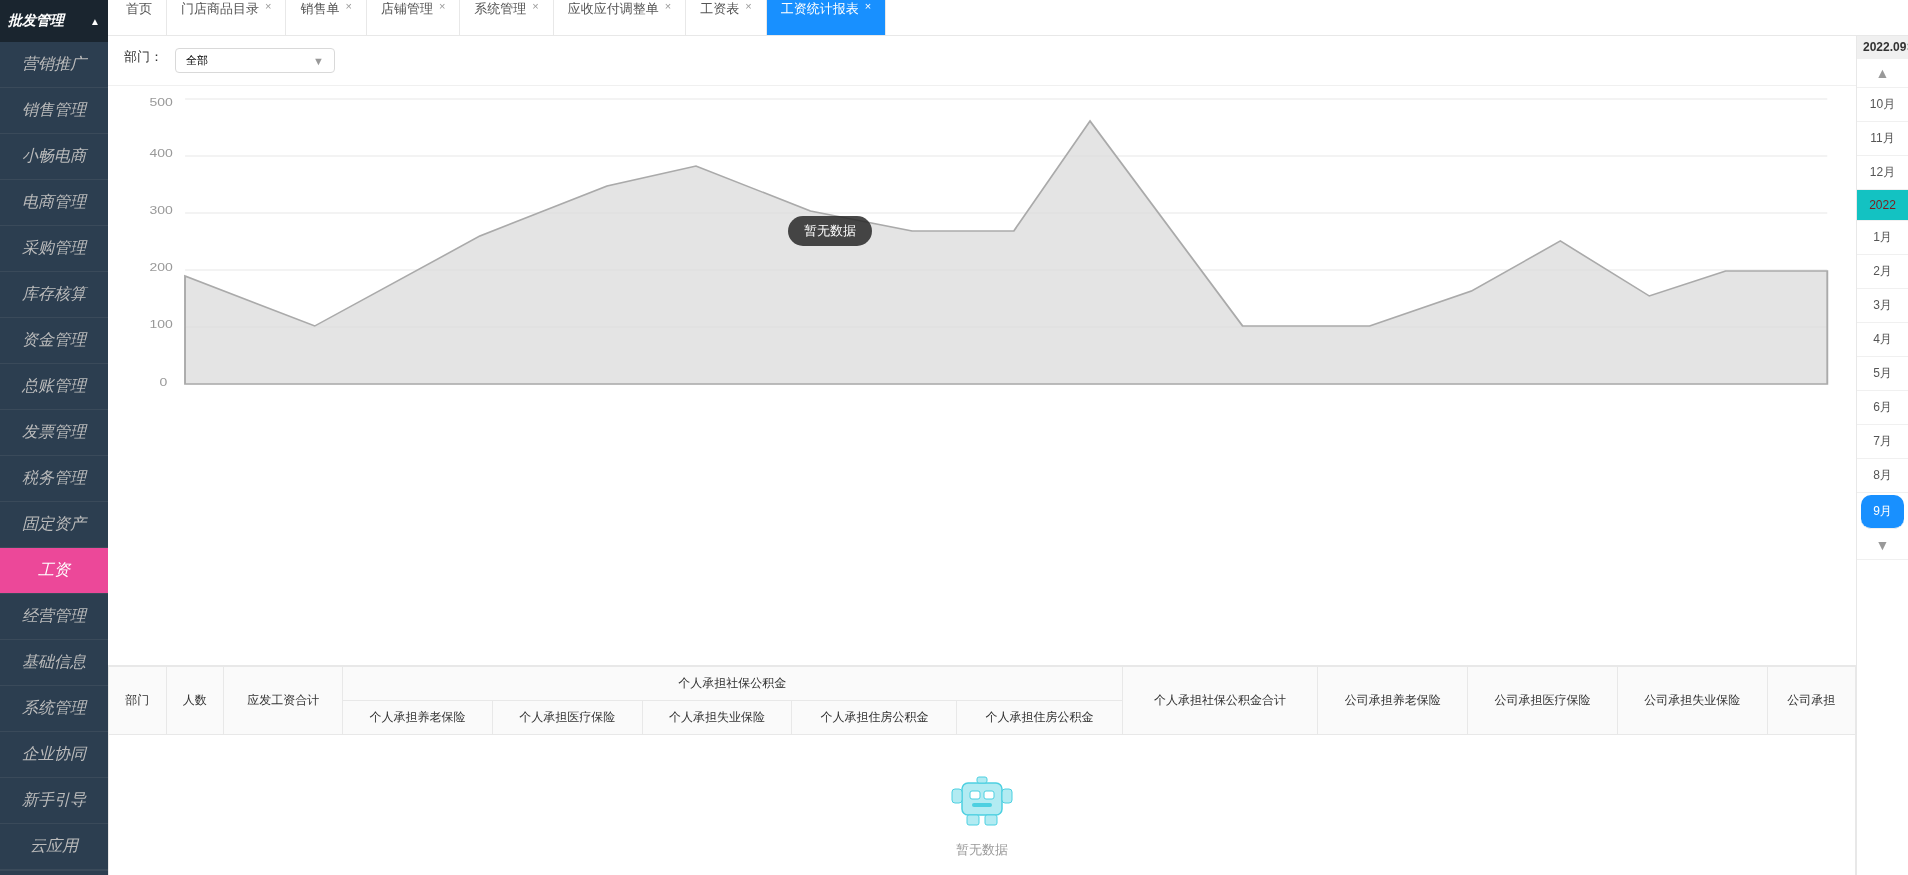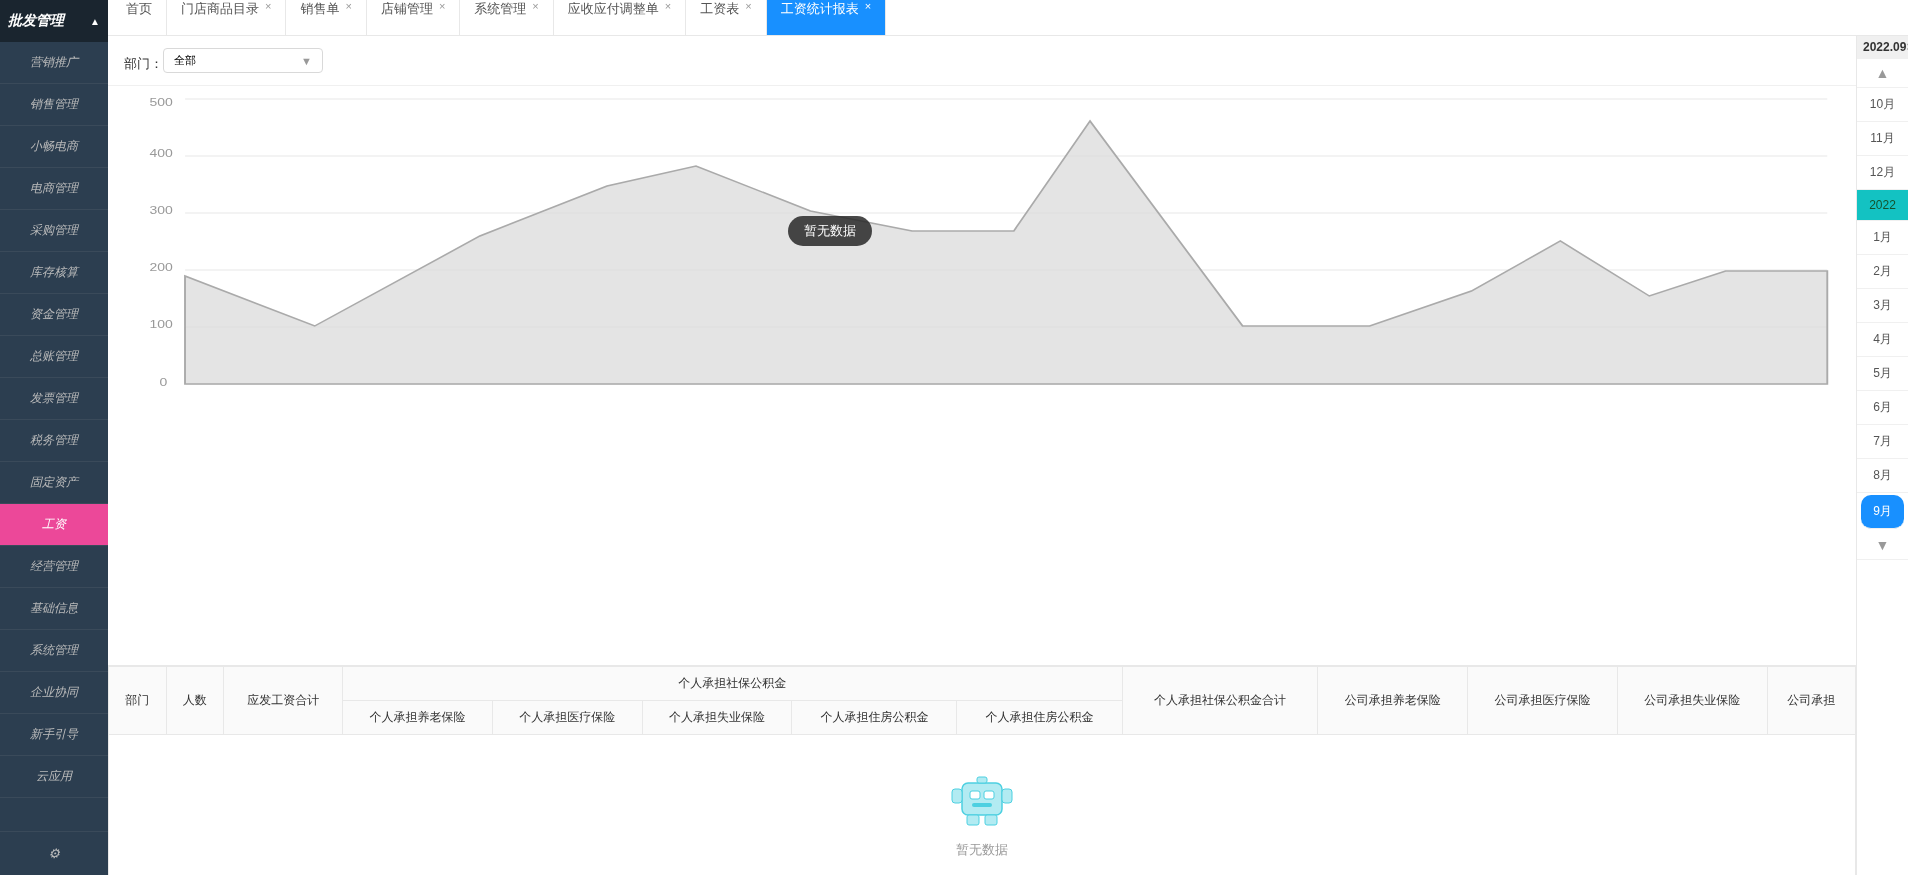--- a/index.html
+++ b/index.html
@@ -24,21 +24,21 @@
       font-weight: bold;
       display: flex;
       align-items: center;
       justify-content: space-between;
       cursor: pointer;
     }
     .sidebar-top .arrow { font-size: 10px; }
     .sidebar-item {
       padding: 12px 8px;
       text-align: center;
-      font-size: 12px;
+      font-size: 16px;
       color: #bbb;
       cursor: pointer;
       border-bottom: 1px solid #3a4a5a;
     }
     .sidebar-item.active { background: #ec4899; color: #fff; }
     .sidebar-bottom {
       margin-top: auto;
       padding: 14px 8px;
       text-align: center;
       color: #bbb;
@@ -124,22 +124,23 @@
       gap: 16px;
       font-size: 13px;
       color: #555;
       padding-bottom: 8px;
     }
     .inner-tabs-right span { cursor: pointer; display: flex; align-items: center; gap: 4px; }
 
     
     .toolbar-row {
       display: flex;
-      align-items: flex-end;
+      align-items: flex-start;
       padding: 12px 16px;
+      gap: 12px;
       border-bottom: 1px solid #f0f0f0;
     }
     .toolbar-label { font-size: 13px; color: #333; }
     .select-box {
       display: flex;
       align-items: center;
       border: 1px solid #d9d9d9;
       border-radius: 4px;
       padding: 4px 10px;
       font-size: 11px;
@@ -240,21 +241,21 @@
       padding: 4px 6px;
     }
     .date-panel-item.active-month {
       background: #1890ff;
       color: #fff;
       border-radius: 10px;
       margin: 2px 4px;
     }
     .date-panel-item.active-year {
       background: #13c2c2;
-      color: #14532d;
+      color: #7f1d1d;
     }
     .date-nav-btn {
       cursor: pointer;
       color: #999;
       font-size: 14px;
       text-align: center;
       padding: 6px;
       border-bottom: 1px solid #f0f0f0;
     }
 

